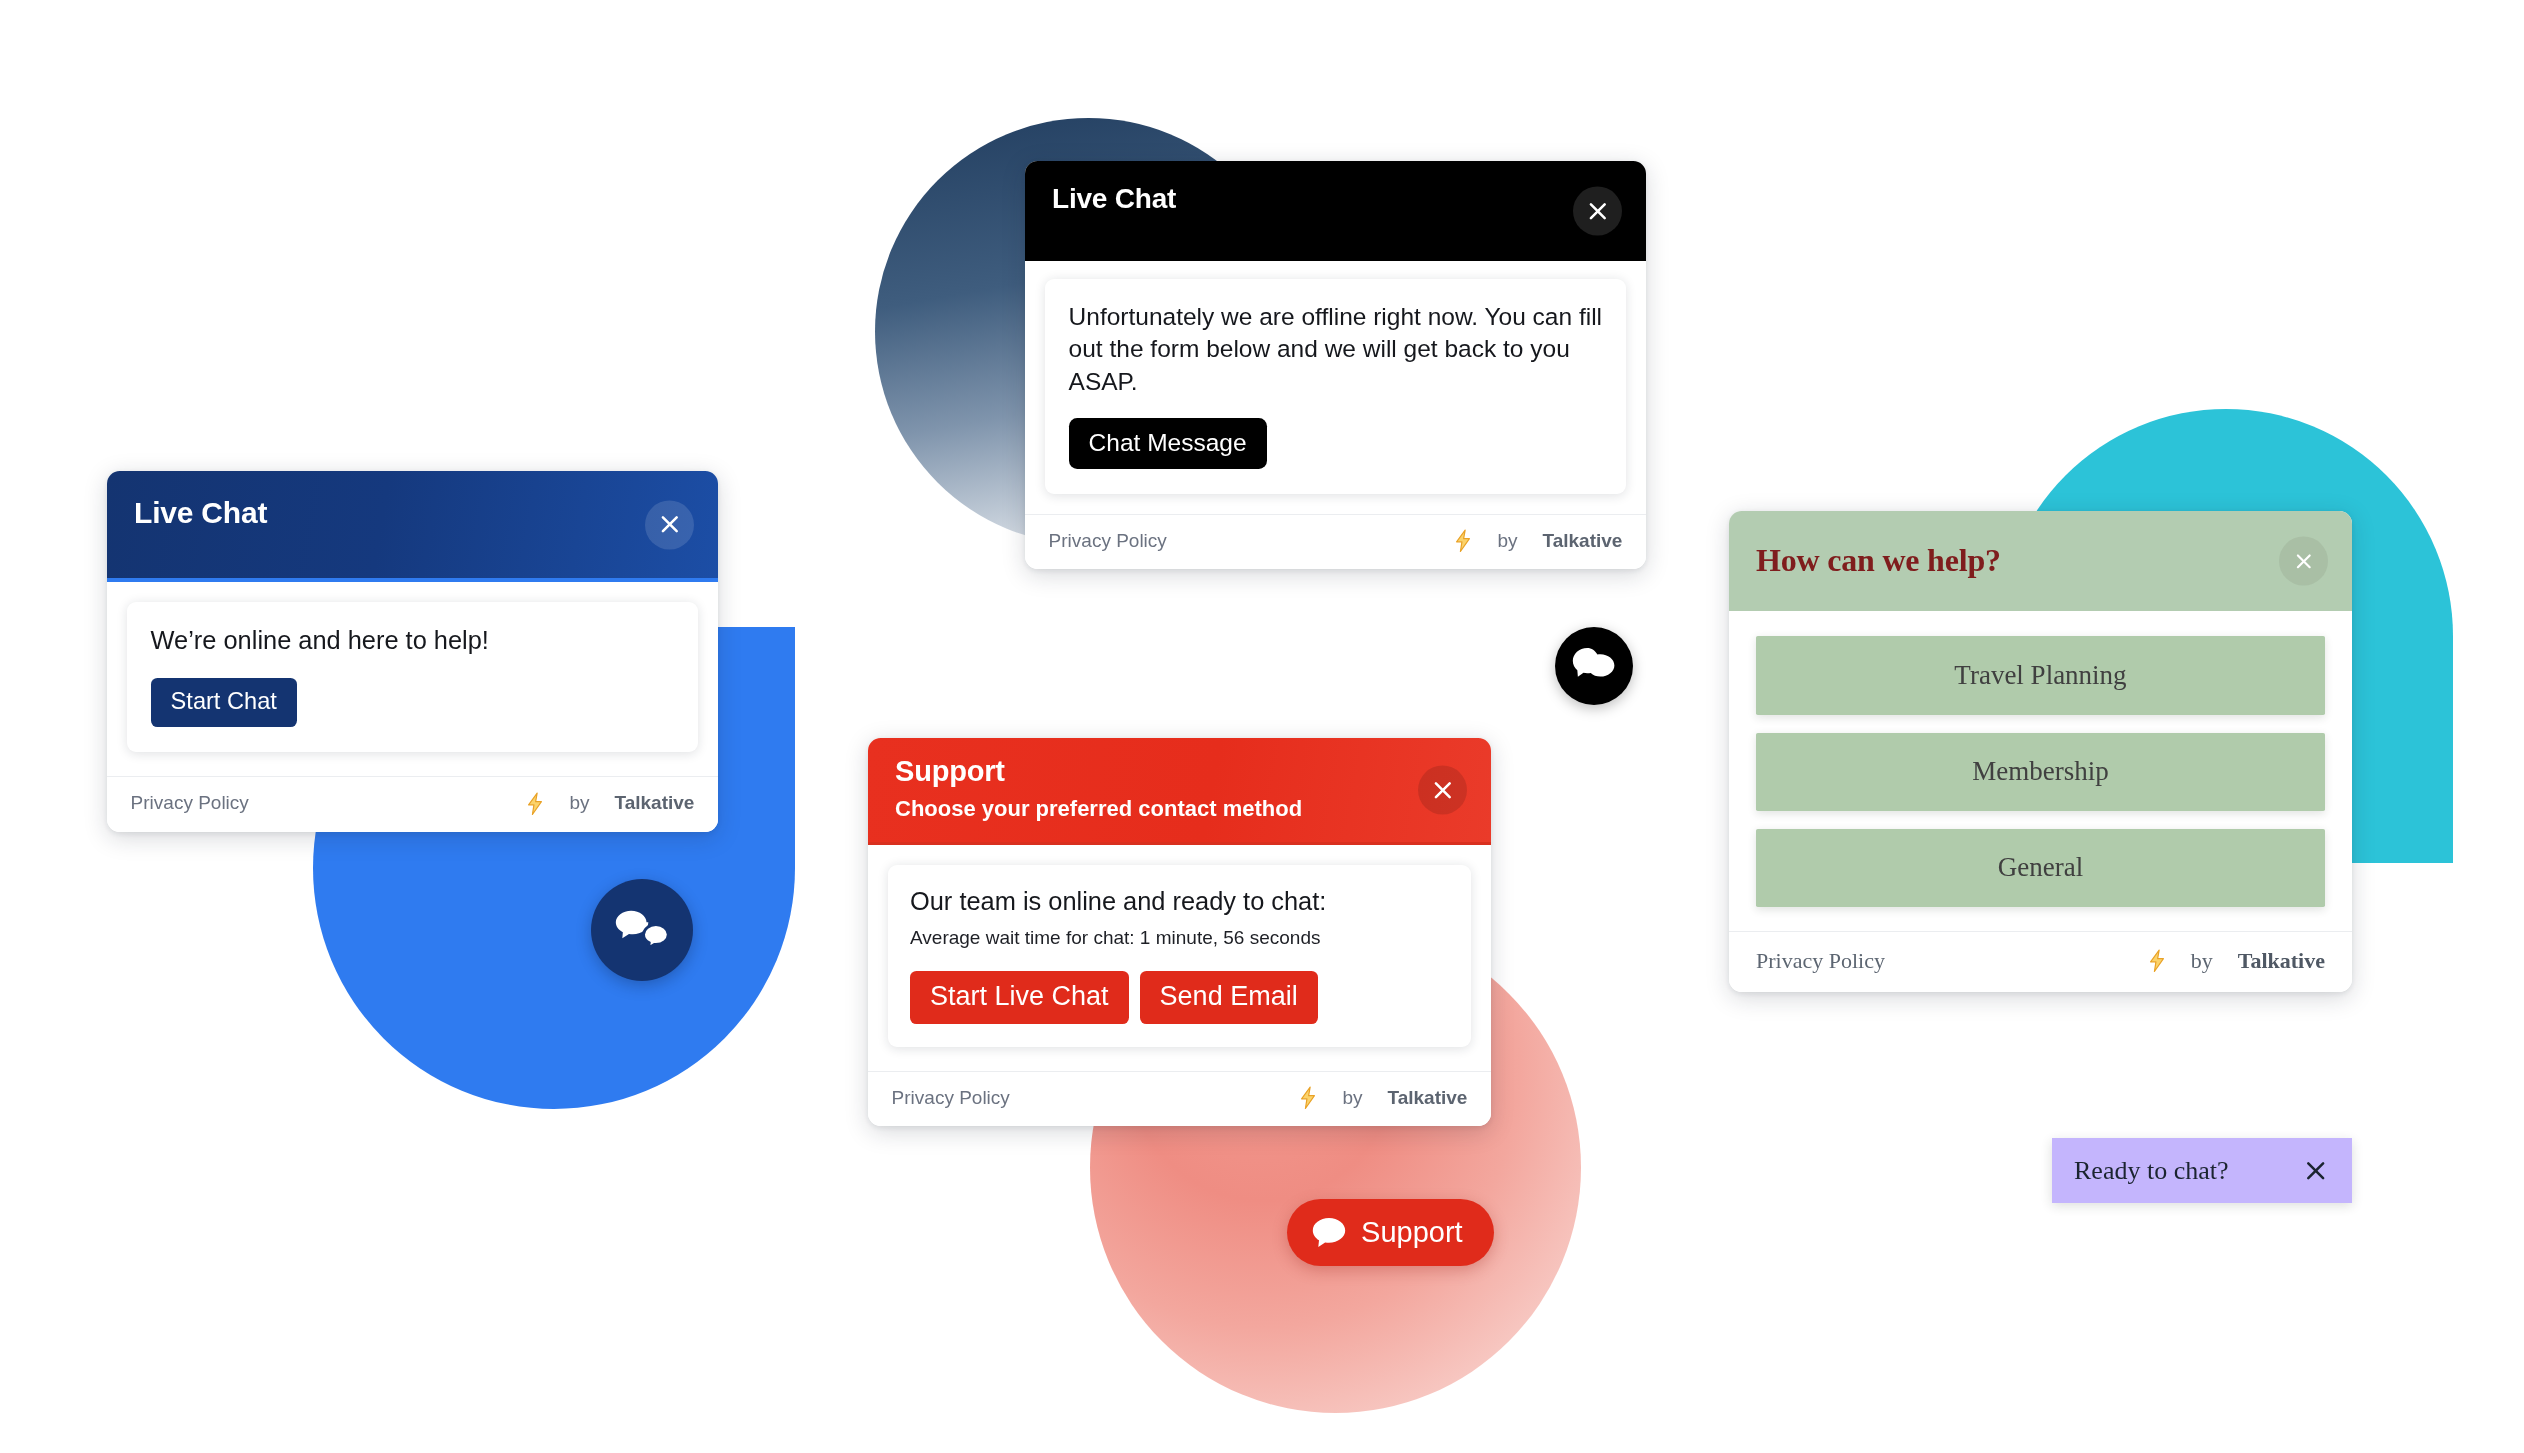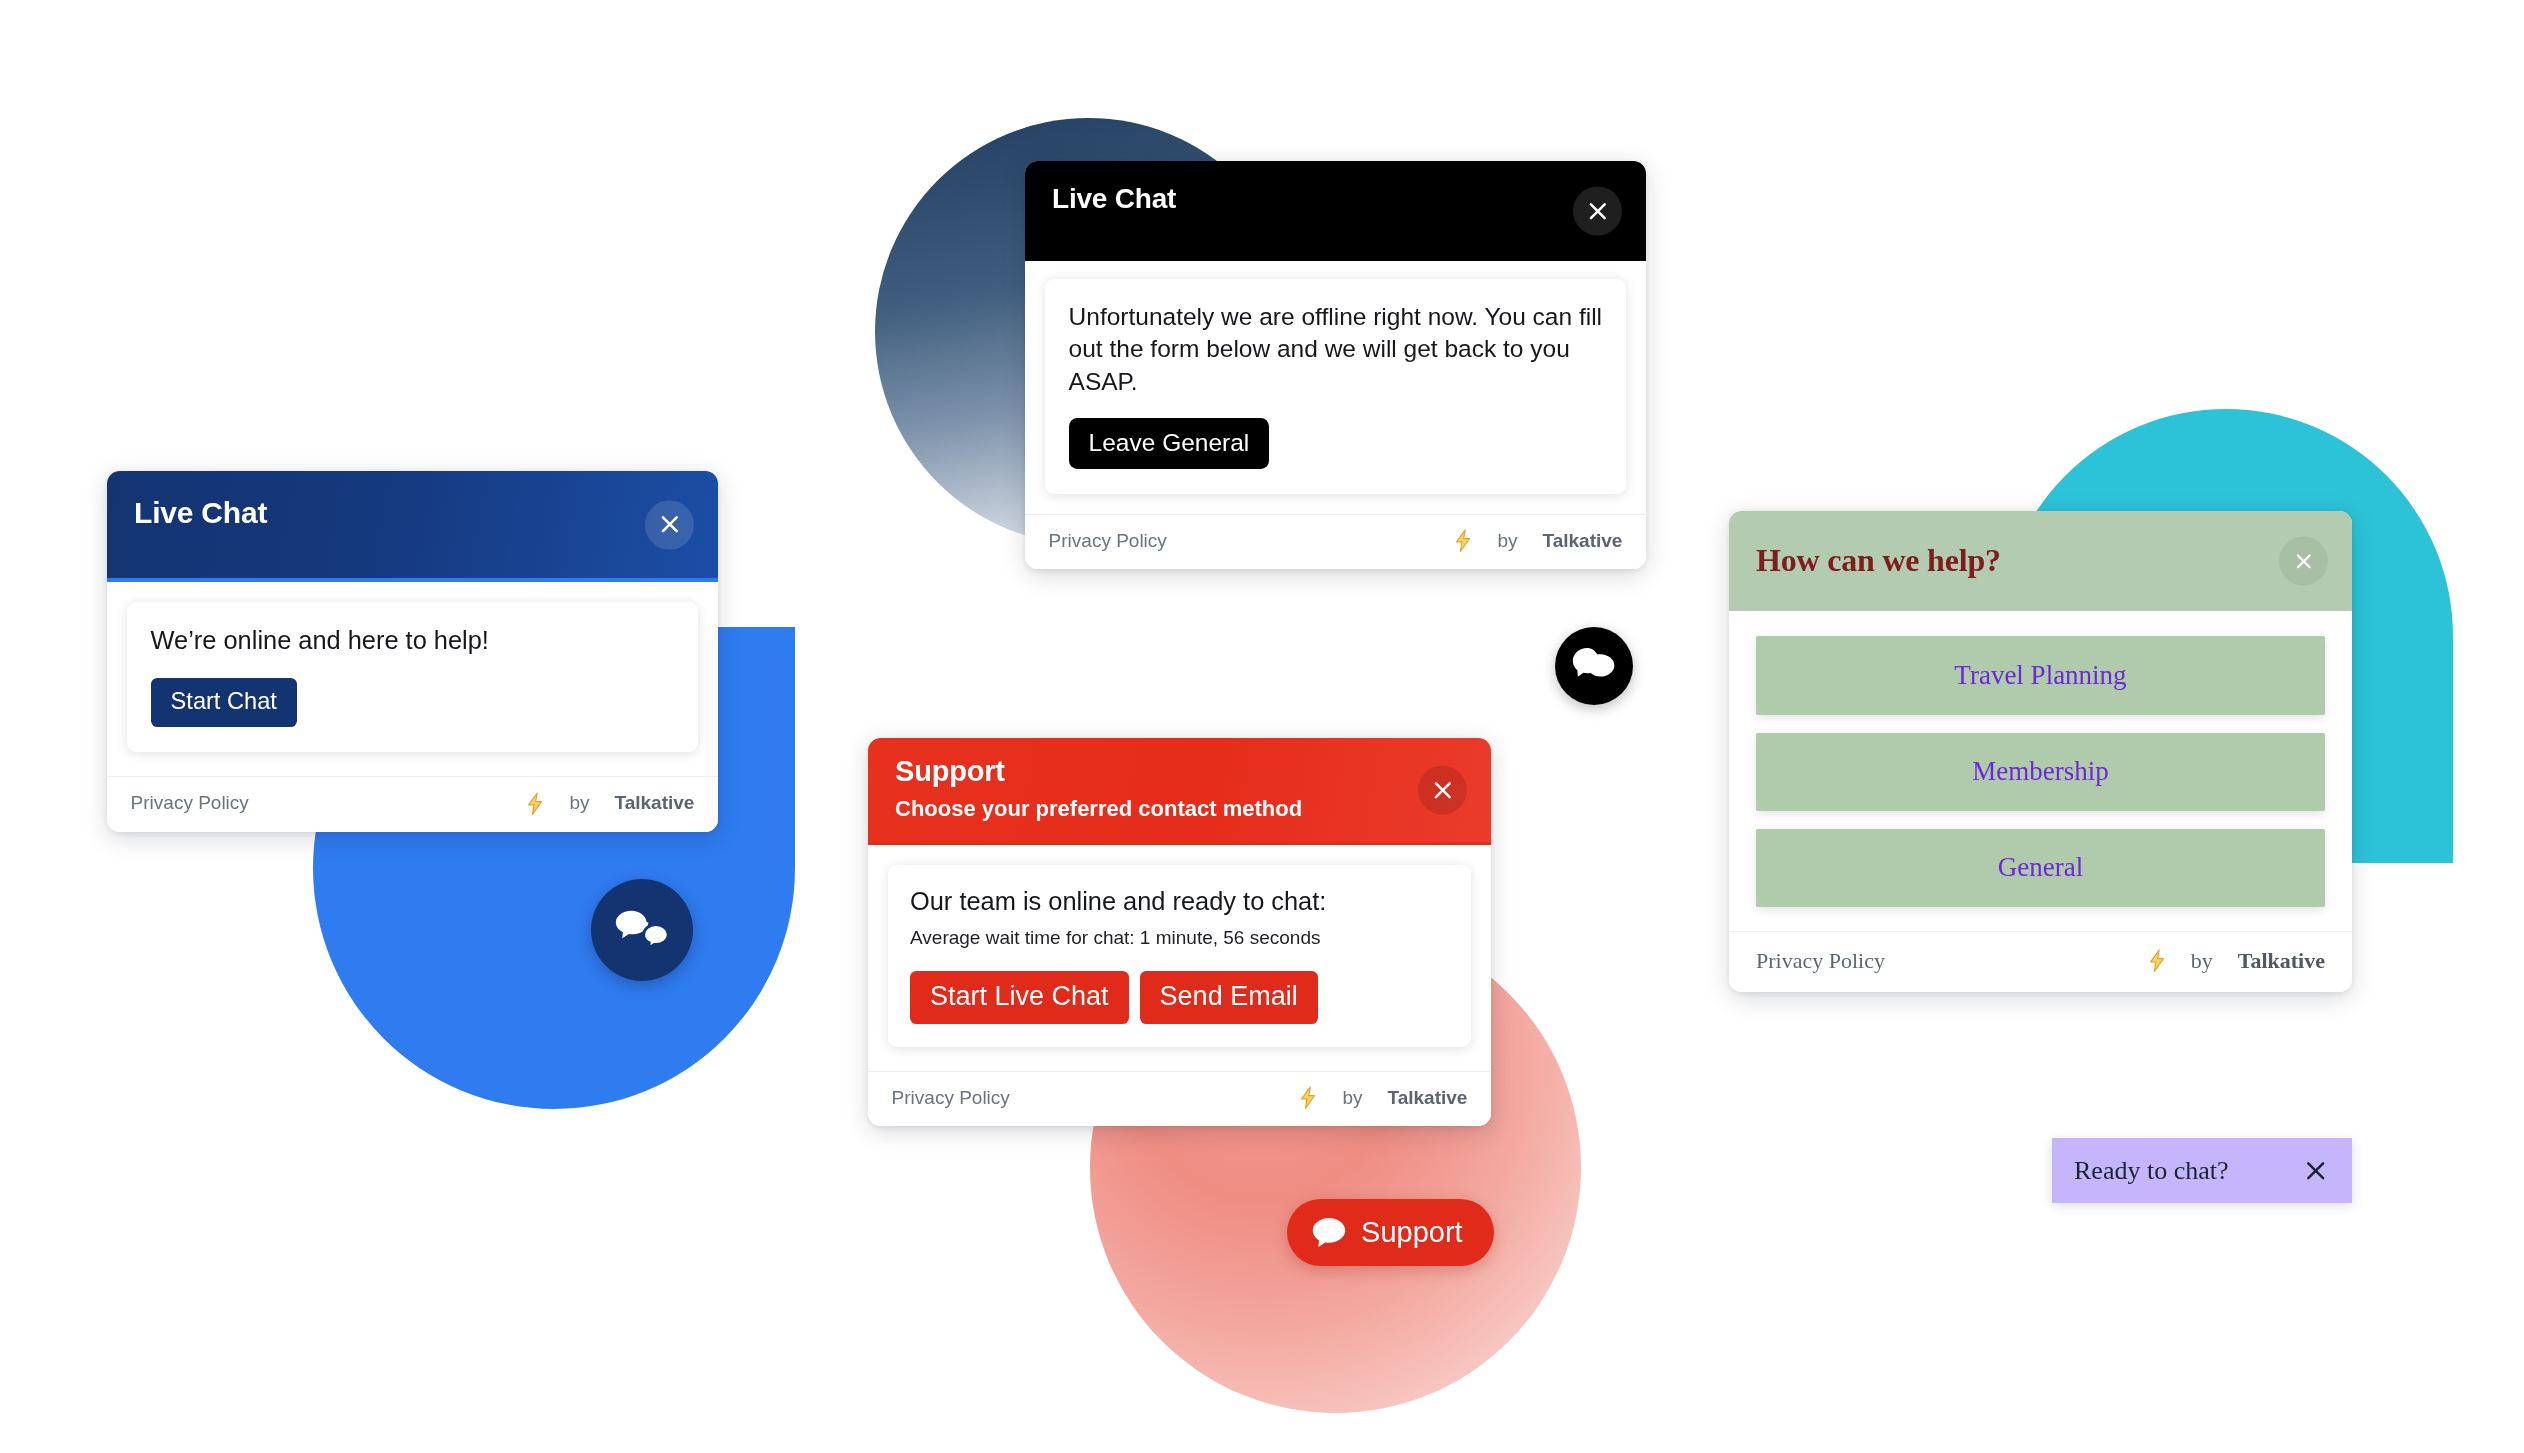--- a/index.html
+++ b/index.html
@@ -138,21 +138,21 @@
   }
   #widget-green .w-close { background: rgba(160,180,155,0.55); }
   #widget-green .w-close svg { stroke: #ffffff; }
   #widget-green .w-body { padding: 25.4px 27px 23.6px 27px; display: flex; flex-direction: column; gap: 18px; }
   .opt-btn {
     background: #b0cbab;
     border: none;
     width: 100%;
     padding: 23.6px 9px;
     font-family: "Liberation Serif", serif;
-    font-size: 27px; color: #6d28d9;
+    font-size: 27px; color: #404040;
     cursor: pointer;
     box-shadow: 0 2.7px 8.2px rgba(30,45,30,0.13);
     border-radius: 1.8px;
   }
   #widget-green .w-footer { font-family: "Liberation Serif", serif; padding: 16.4px 27px 18px 27px; }
   #widget-green .footer-link { font-family: "Liberation Serif", serif; font-size: 22px; color: #5d6672; }
   #widget-green .footer-brand { font-family: "Liberation Serif", serif; font-size: 22px; color: #5d6672; }
   #widget-green .footer-brand .bname { color: #4f5864; }
 
   
@@ -241,21 +241,21 @@
         <svg viewBox="0 0 24 24" fill="none" stroke="#ffffff" stroke-width="2.6" stroke-linecap="round">
             <line x1="5" y1="5" x2="19" y2="19"></line>
             <line x1="19" y1="5" x2="5" y2="19"></line>
           </svg>
       </button>
     </div>
     <div class="w-body">
       <div class="msg-card">
         <div class="msg-text">Unfortunately we are offline right now. You can fill out the form below and we will get back to you ASAP.</div>
         <div class="btn-row">
-          <button class="pill-btn">Leave General</button>
+          <button class="pill-btn">Chat Message</button>
         </div>
       </div>
     </div>
     <div class="w-footer">
       <span class="footer-link">Privacy Policy</span>
       <span class="footer-brand">
         <svg class="bolt" viewBox="0 0 16 22">
             <path d="M10 1 L2 12 H7 L5.6 21 L14 9 H8.6 Z" fill="#fbd36b" stroke="#e9a227" stroke-width="1.1" stroke-linejoin="round"></path>
           </svg>
         <span>by</span>

